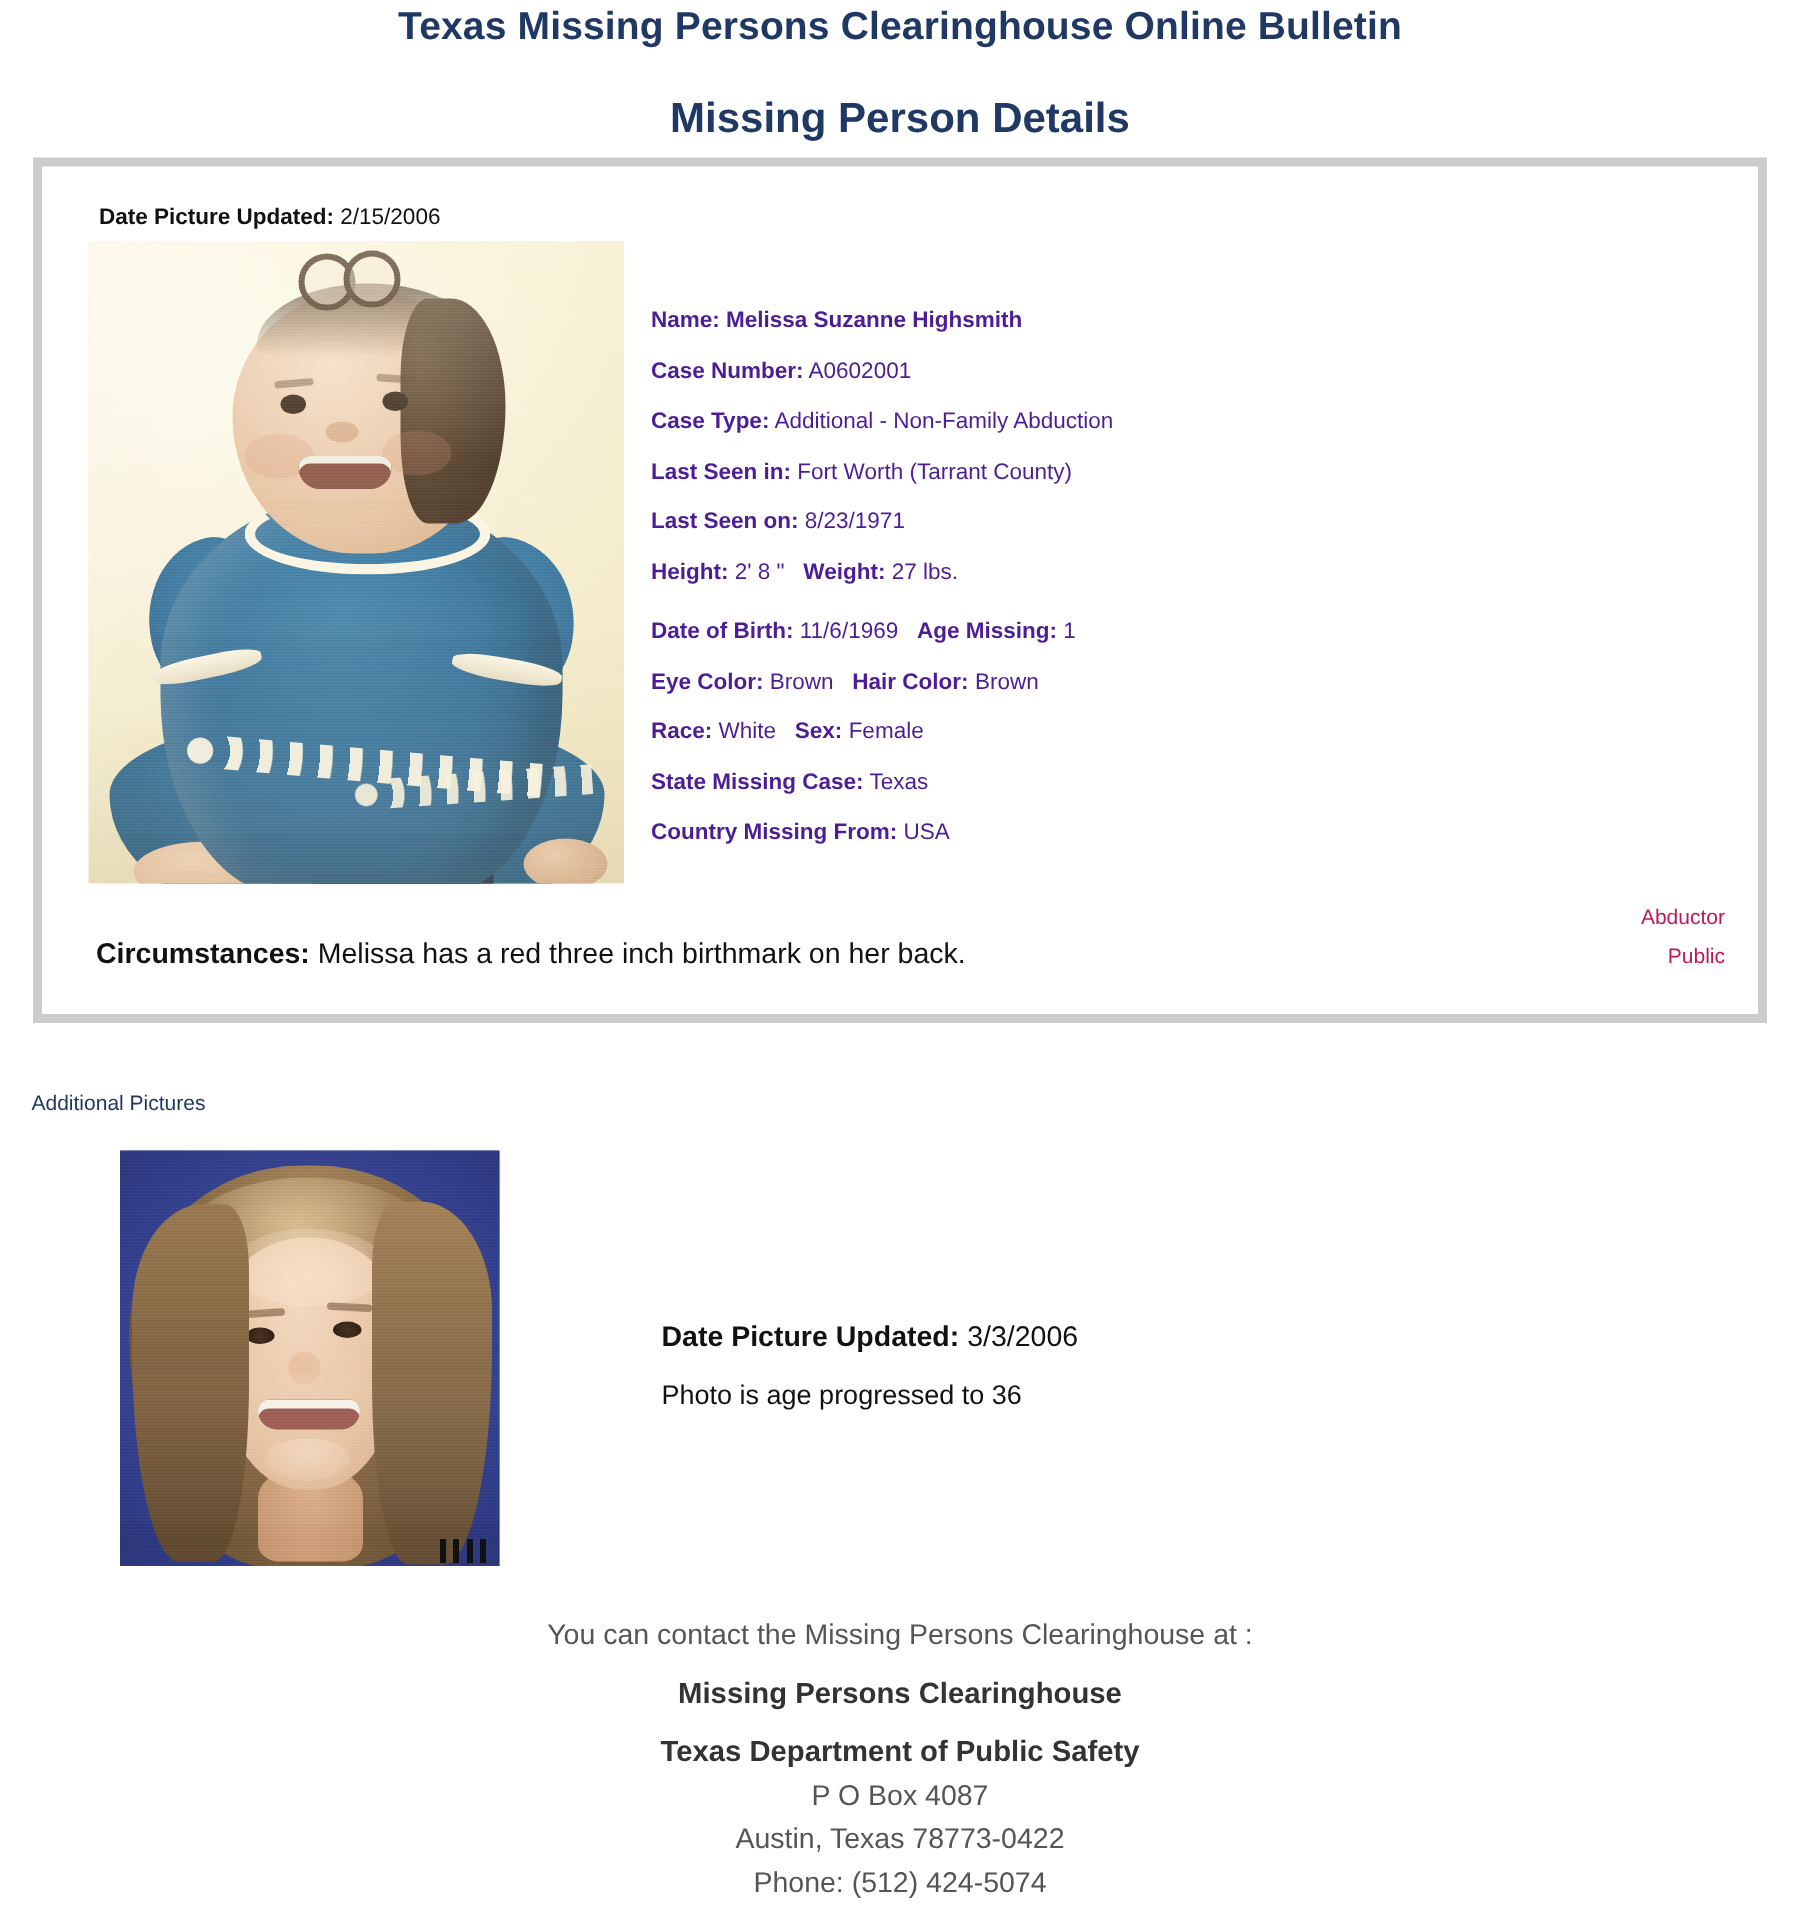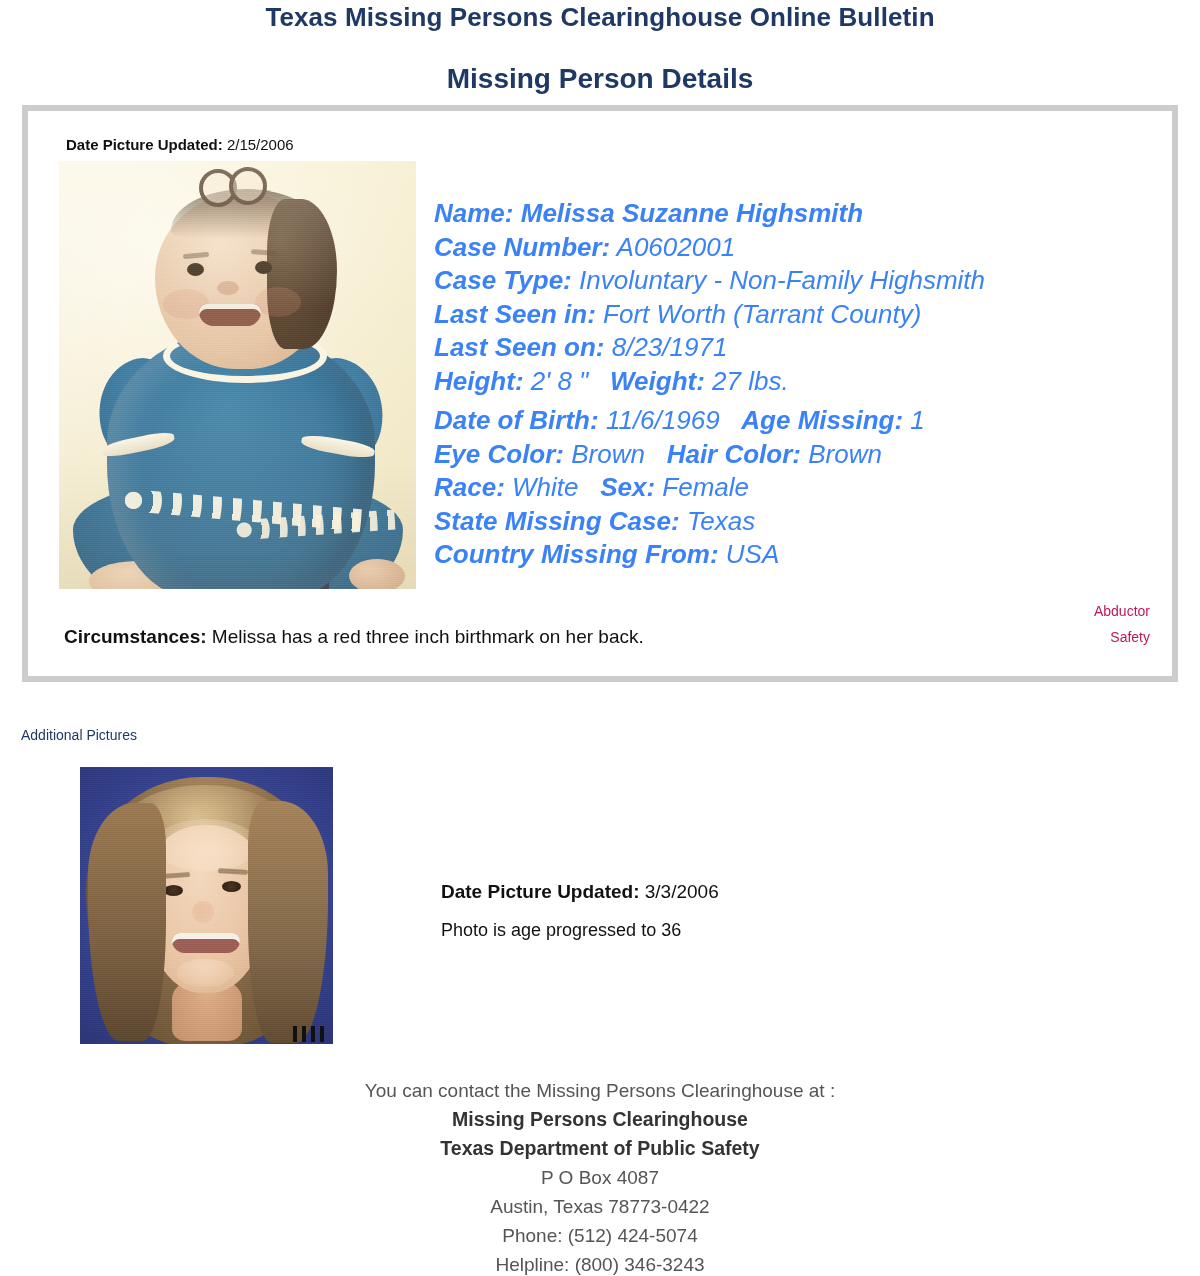--- a/index.html
+++ b/index.html
@@ -230,25 +230,24 @@
   }
 
   
   .fields {
     position: absolute;
     left: 406px;
     top: 86px;
     width: 560px;
   }
   .field-row {
-    font-size: 26px;
+    font-size: 15px;
     line-height: 33.5px;
-    color: #3b82f6;
+    color: #4c1d95;
     white-space: nowrap;
-    font-style: italic;
   }
   .field-row .lbl { font-weight: bold; }
   .field-row .val { font-weight: normal; }
   .field-gap { height: 6px; }
 
   
   .abductor {
     position: absolute;
     right: 22px;
     top: 487px;
@@ -388,20 +387,21 @@
   .footer-line {
     font-size: 19px;
     line-height: 29px;
     color: #555555;
   }
   .footer-line.bold {
     font-weight: bold;
     color: #333333;
     font-size: 19.5px;
     line-height: 29px;
+    margin-top: 10px;
   }
 </style>
 </head>
 <body>
 
 <h1 class="page-title">Texas Missing Persons Clearinghouse Online Bulletin</h1>
 <h2 class="page-subtitle">Missing Person Details</h2>
 
 <div class="detail-card">
   <div class="card-inner">
@@ -449,21 +449,21 @@
       <div class="field-row">
         <span class="lbl">Name:</span>
         <span class="lbl">Melissa Suzanne Highsmith</span>
       </div>
       <div class="field-row">
         <span class="lbl">Case Number:</span>
         <span class="val">A0602001</span>
       </div>
       <div class="field-row">
         <span class="lbl">Case Type:</span>
-        <span class="val">Involuntary - Non-Family Highsmith</span>
+        <span class="val">Additional - Non-Family Abduction</span>
       </div>
       <div class="field-row">
         <span class="lbl">Last Seen in:</span>
         <span class="val">Fort Worth (Tarrant County)</span>
       </div>
       <div class="field-row">
         <span class="lbl">Last Seen on:</span>
         <span class="val">8/23/1971</span>
       </div>
       <div class="field-row">
@@ -500,21 +500,21 @@
         <span class="val">Texas</span>
       </div>
       <div class="field-row">
         <span class="lbl">Country Missing From:</span>
         <span class="val">USA</span>
       </div>
     </div>
 
     <div class="abductor">
       <div>Abductor</div>
-      <div>Safety</div>
+      <div>Public</div>
     </div>
 
     <div class="circumstances">
       <span class="lbl">Circumstances:</span>
       <span class="val">Melissa has a red three inch birthmark on her back.</span>
     </div>
 
   </div>
 </div>
 

